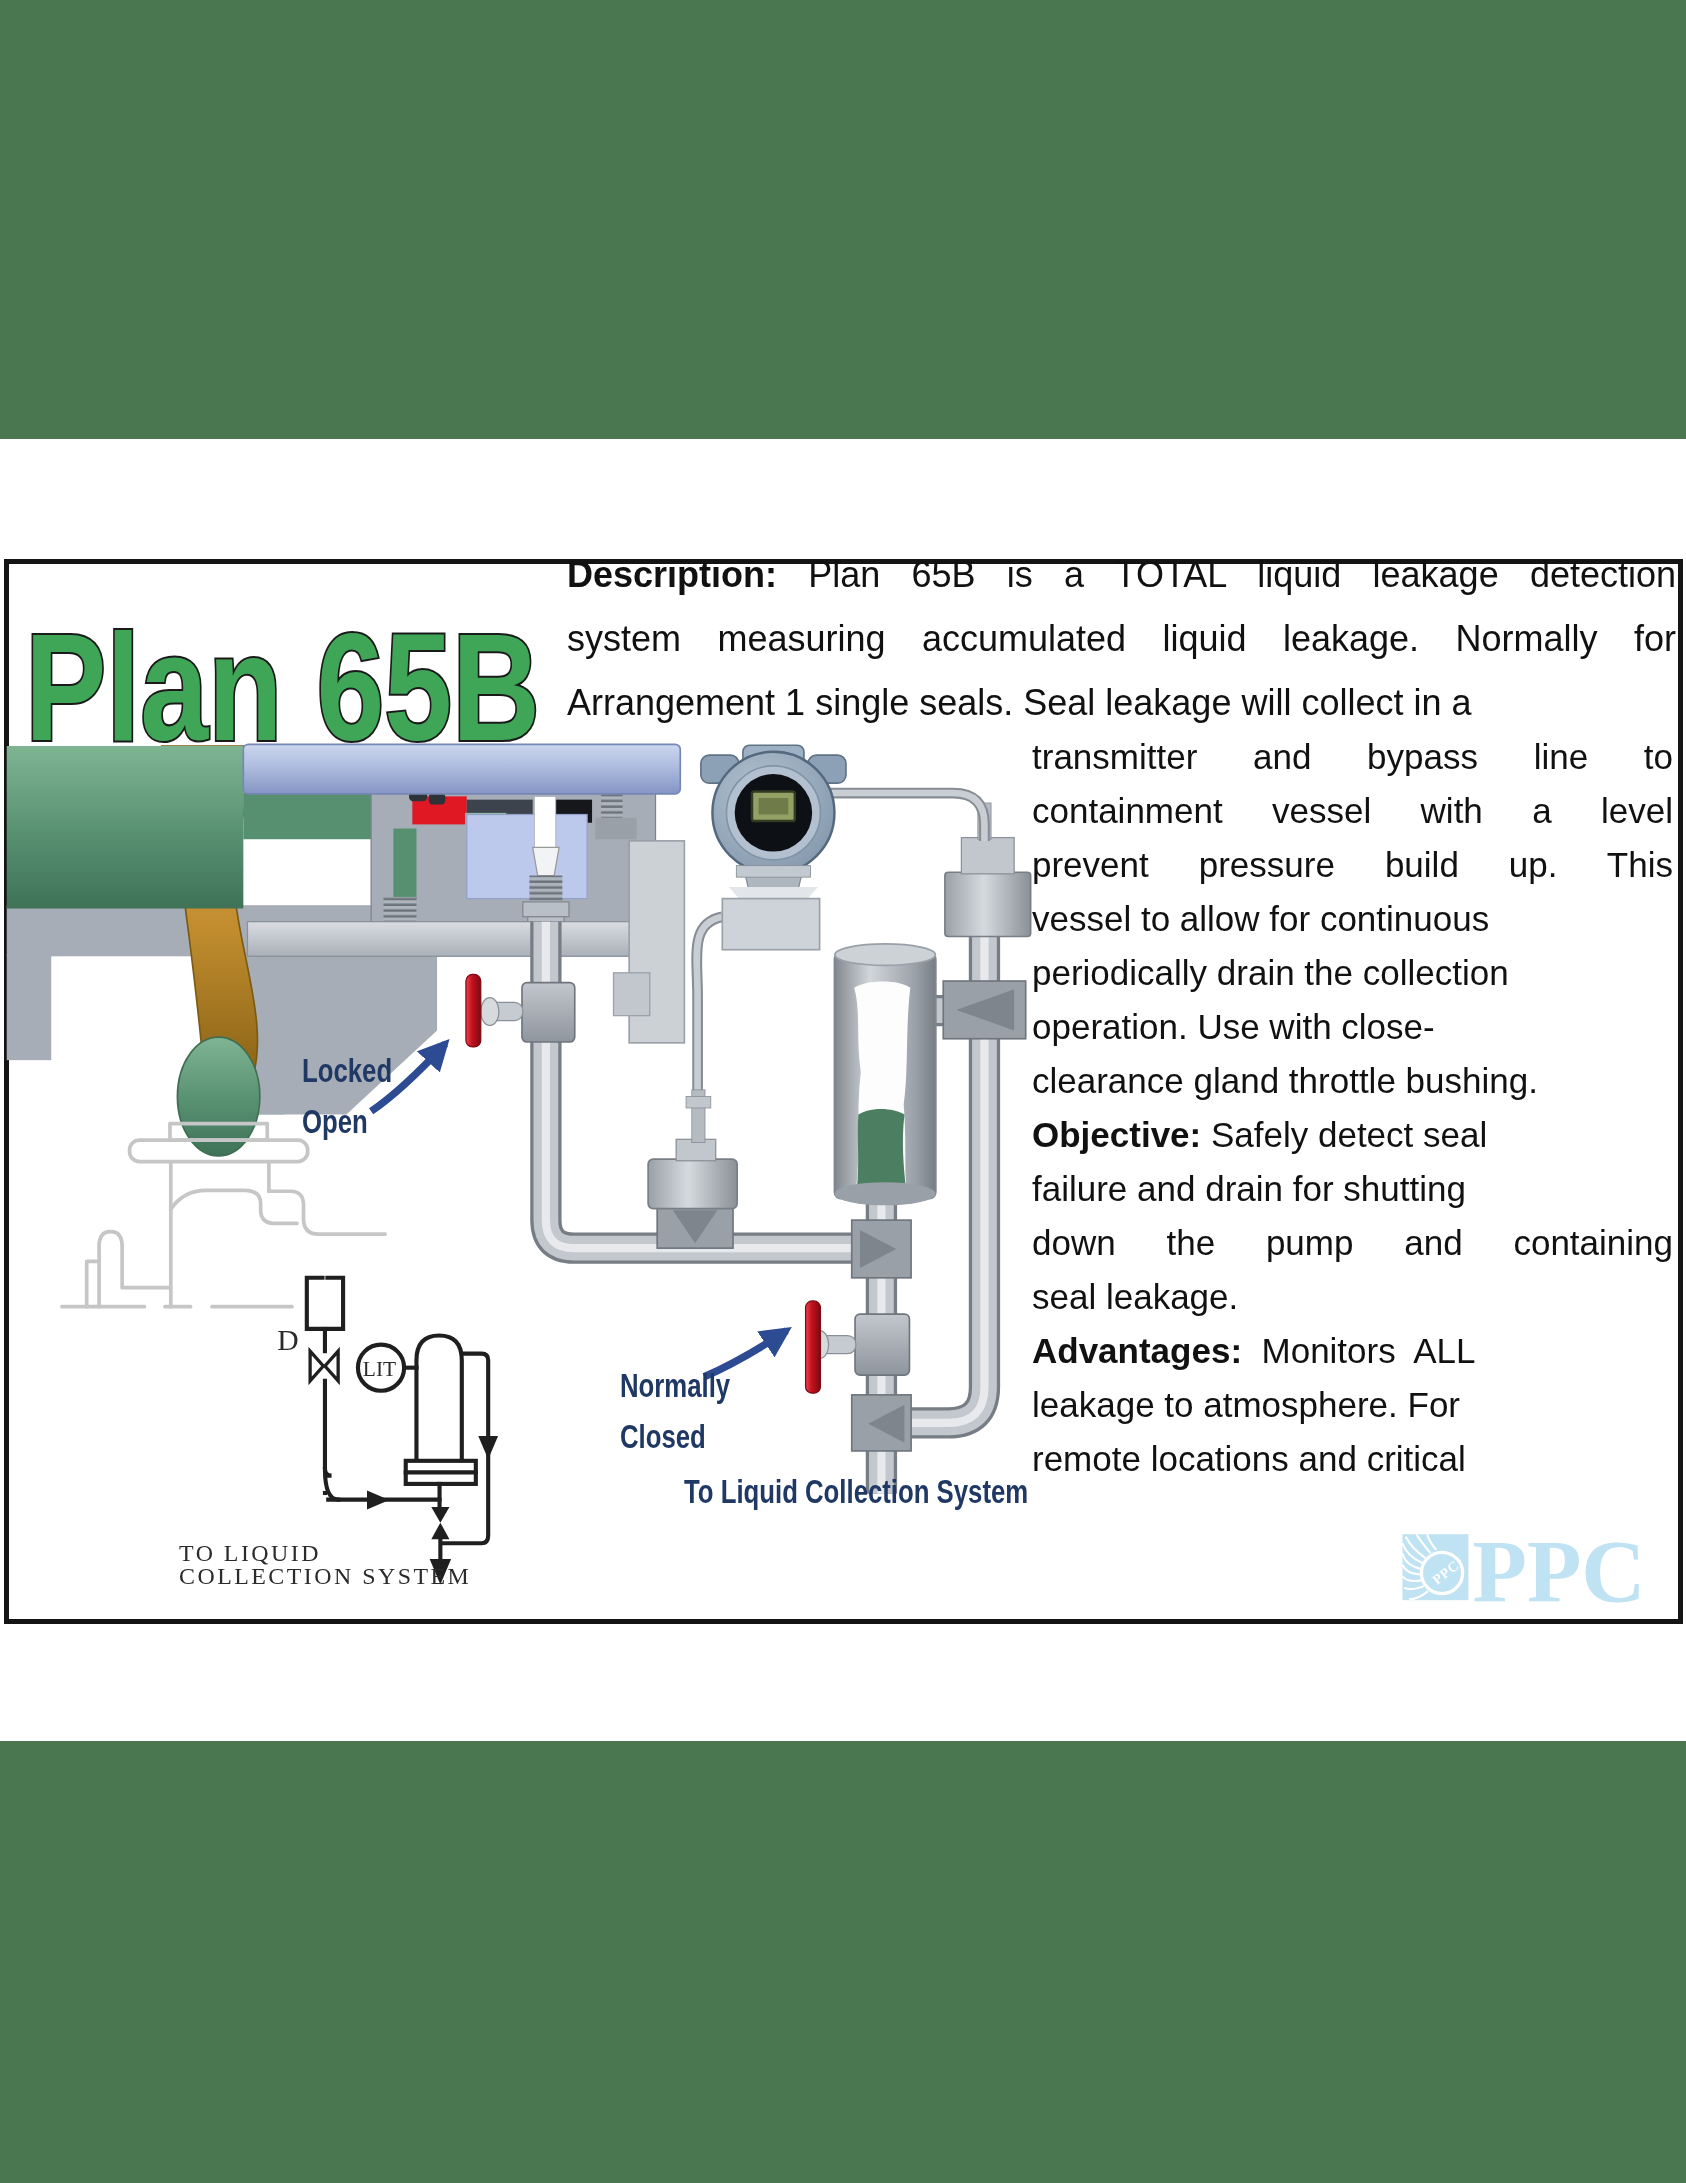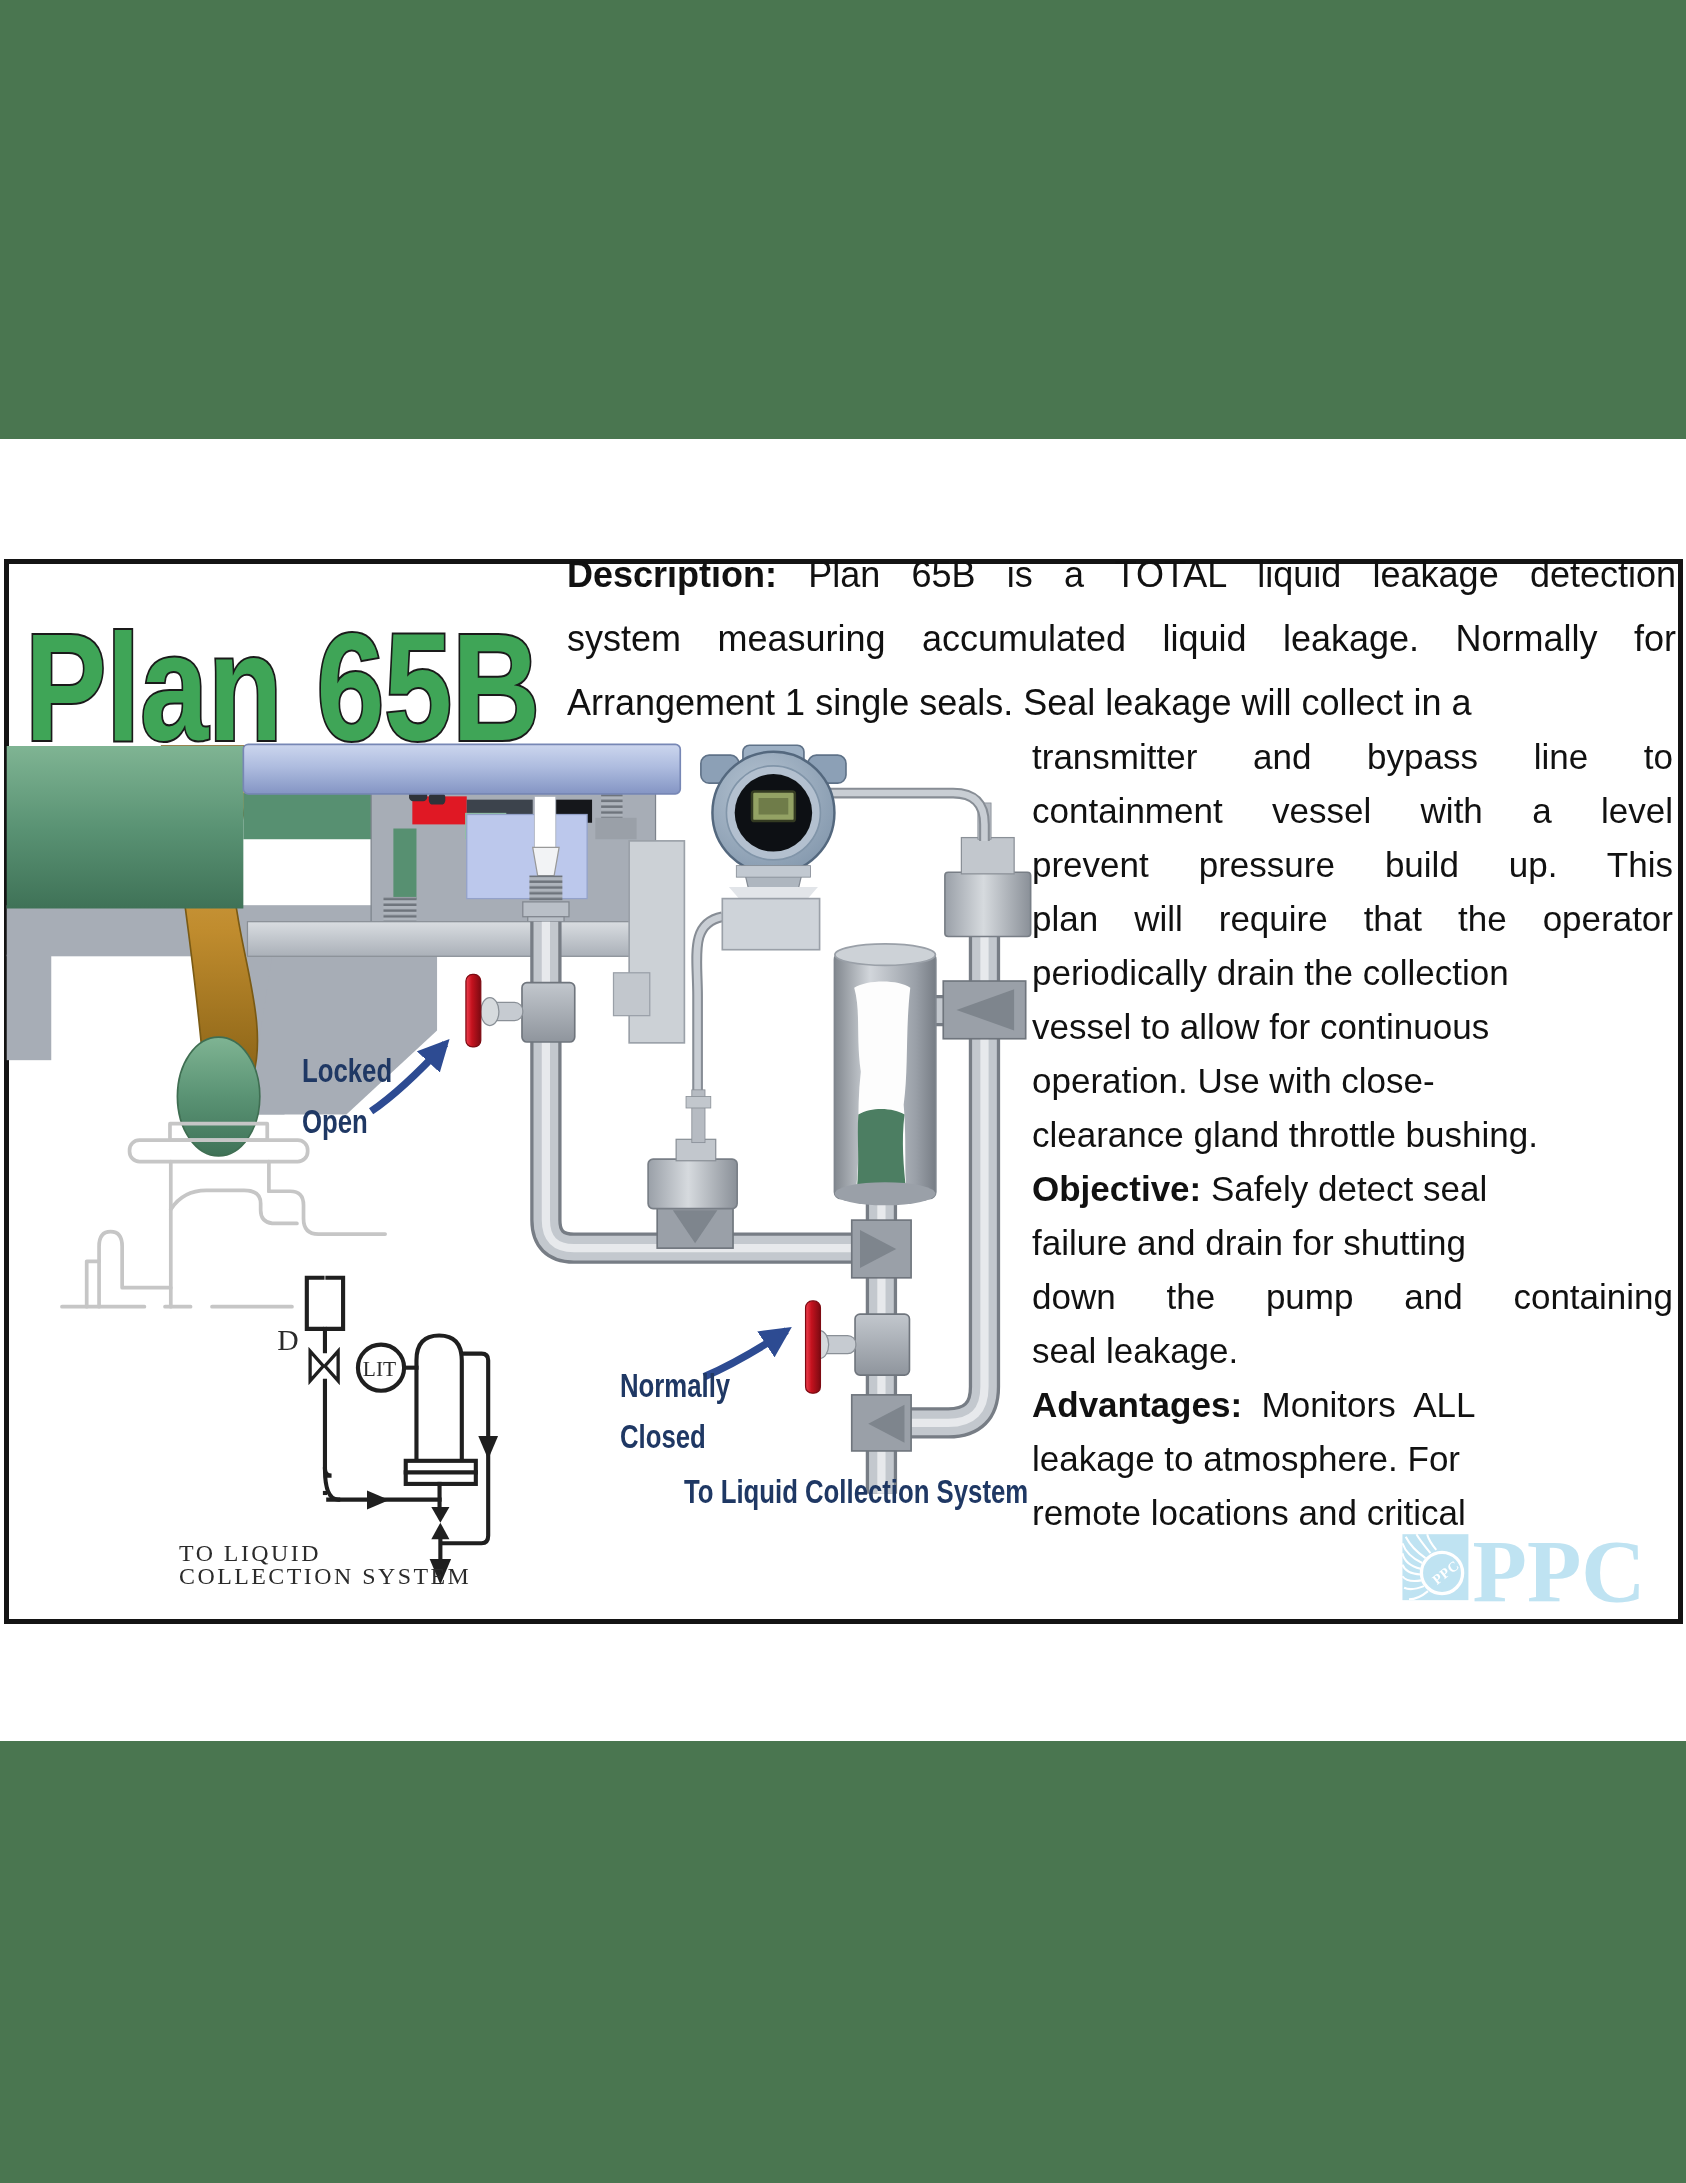--- a/index.html
+++ b/index.html
@@ -270,23 +270,22 @@
 <div class="txt desc">
   <div class="dl st"><b>Description:</b><span> Plan 65B is a TOTAL liquid leakage detection</span></div>
   <div class="dl st">system measuring accumulated liquid leakage. Normally for</div>
   <div class="dl">Arrangement 1 single seals. Seal leakage will collect in a</div>
 </div>
 
 <div class="txt rcol">
   <div class="ln st">transmitter and bypass line to</div>
   <div class="ln st">containment vessel with a level</div>
   <div class="ln st">prevent pressure build up. This</div>
-  <div class="ln st">plan will require that the operator</div>
+  <div class="ln">vessel to allow for continuous</div>
   <div class="ln">periodically drain the collection</div>
-  <div class="ln">vessel to allow for continuous</div>
   <div class="ln">operation. Use with close-</div>
   <div class="ln">clearance gland throttle bushing.</div>
   <div class="ln"><b>Objective:</b><span> Safely detect seal</span></div>
   <div class="ln">failure and drain for shutting</div>
   <div class="ln st">down the pump and containing</div>
   <div class="ln">seal leakage.</div>
   <div class="ln"><b>Advantages:</b><span>  Monitors  ALL</span></div>
   <div class="ln">leakage to atmosphere. For</div>
   <div class="ln">remote locations and critical</div>
 </div>

